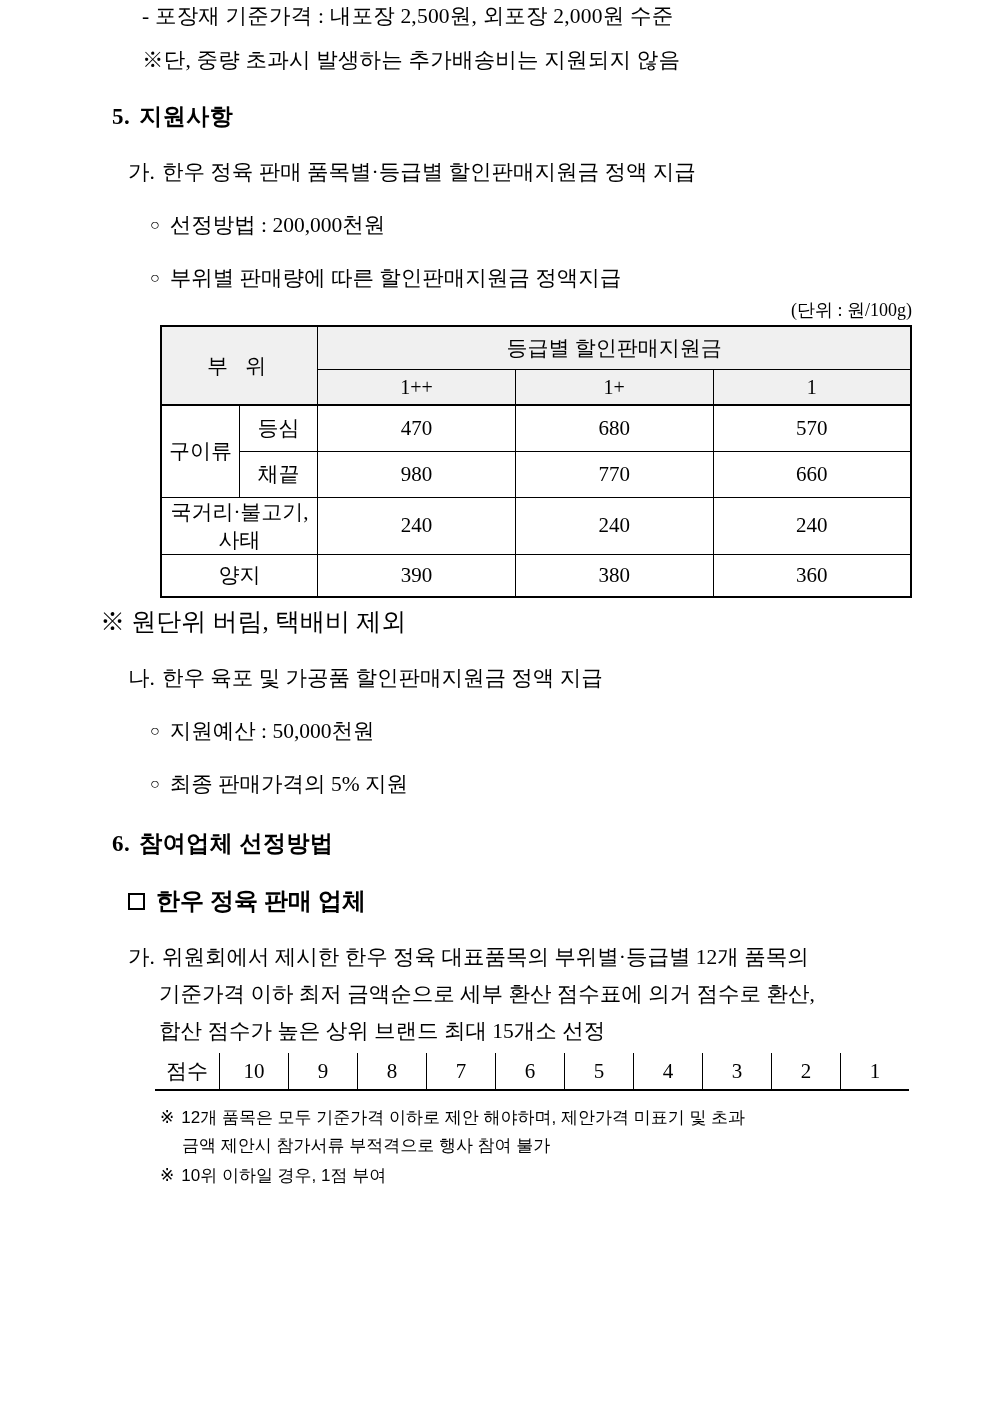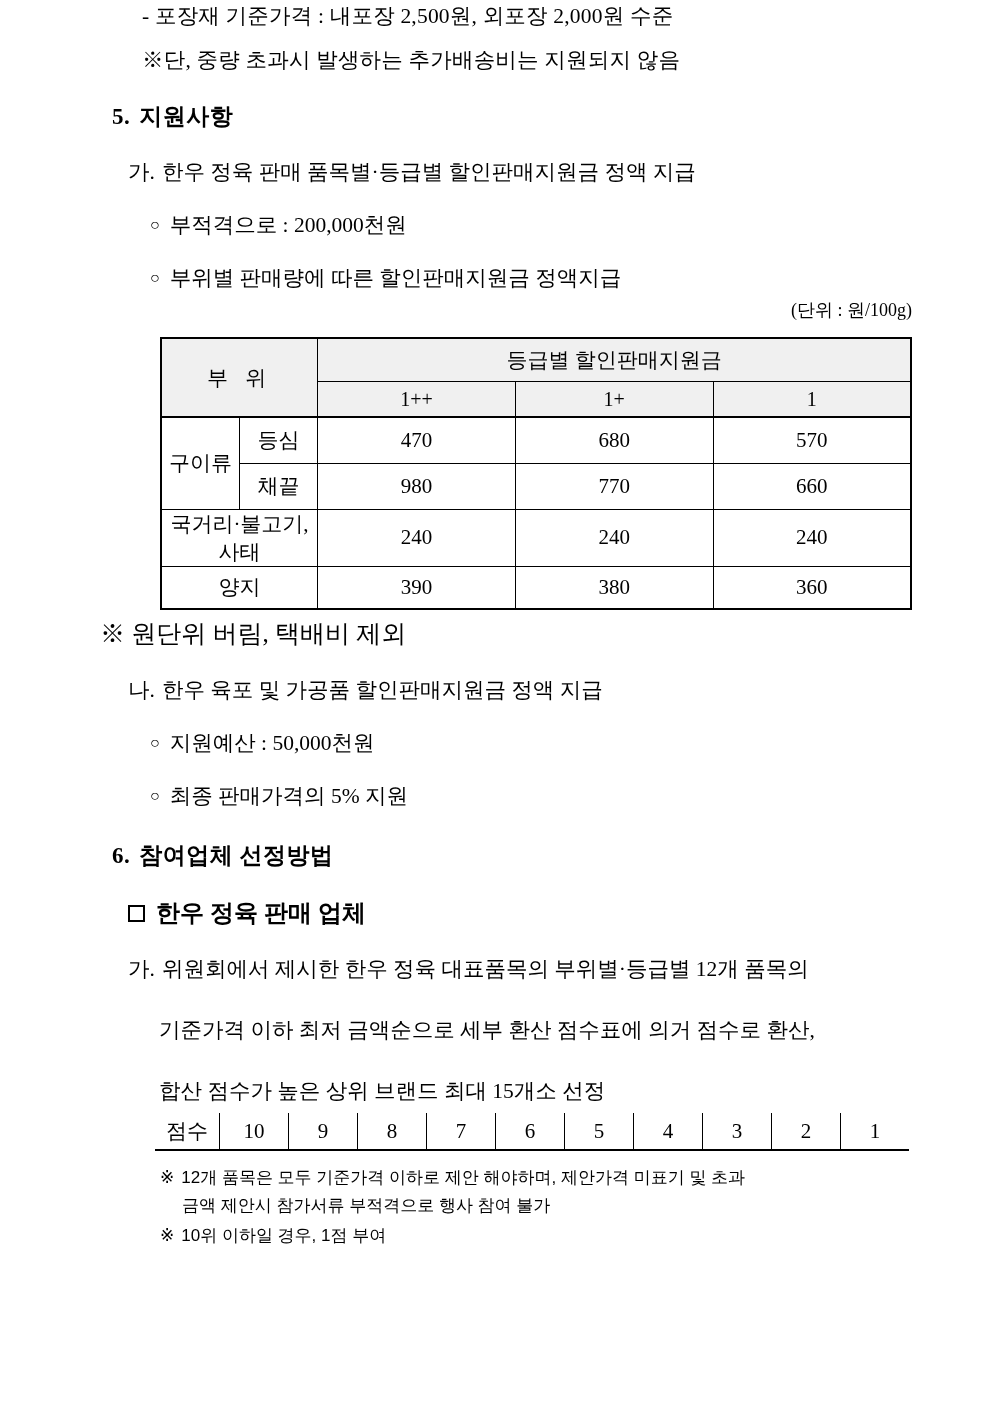--- a/index.html
+++ b/index.html
@@ -89,21 +89,21 @@
     box-sizing: border-box;
   }
 
   .para {
     font-size: 21.5px;
     margin-left: 128px;
     margin-top: 25px;
     width: 790px;
   }
   .para .ln { display: block; white-space: nowrap; }
-  .para .ln + .ln { margin-top: 32px; margin-left: 31px; }
+  .para .ln + .ln { margin-top: 8px; margin-left: 31px; }
   .para .mk { margin-right: 7px; }
 
   
   .gnote {
     font-family: "Liberation Sans", "DejaVu Sans", sans-serif;
     font-size: 17px;
     margin-left: 160px;
     white-space: nowrap;
     line-height: 1.0;
   }
@@ -116,21 +116,21 @@
     font-size: 25px;
     margin-left: 100px;
     margin-top: 7px;
     white-space: nowrap;
   }
 
   
   table.support {
     border-collapse: collapse;
     margin-left: 160px;
-    margin-top: 15px;
+    margin-top: 3px;
     width: 752px;
     table-layout: fixed;
     font-size: 21px;
   }
   table.support th,
   table.support td {
     border: 1px solid #000000;
     text-align: center;
     vertical-align: middle;
     padding: 0;
@@ -194,21 +194,21 @@
 
   <div class="h-section">
     <span class="num">5.</span><span>지원사항</span>
   </div>
 
   <div class="lvl-ga">
     <span class="mk">가.</span><span>한우 정육 판매 품목별·등급별 할인판매지원금 정액 지급</span>
   </div>
 
   <div class="lvl-o">
-    <span class="mk">○</span><span>부적격으로 : 200,000천원</span>
+    <span class="mk">○</span><span>선정방법 : 200,000천원</span>
   </div>
 
   <div class="lvl-o">
     <span class="mk">○</span><span>부위별 판매량에 따른 할인판매지원금 정액지급</span>
   </div>
 
 
   <div class="unit-line">(단위 : 원/100g)</div>
 
   <table class="support">

